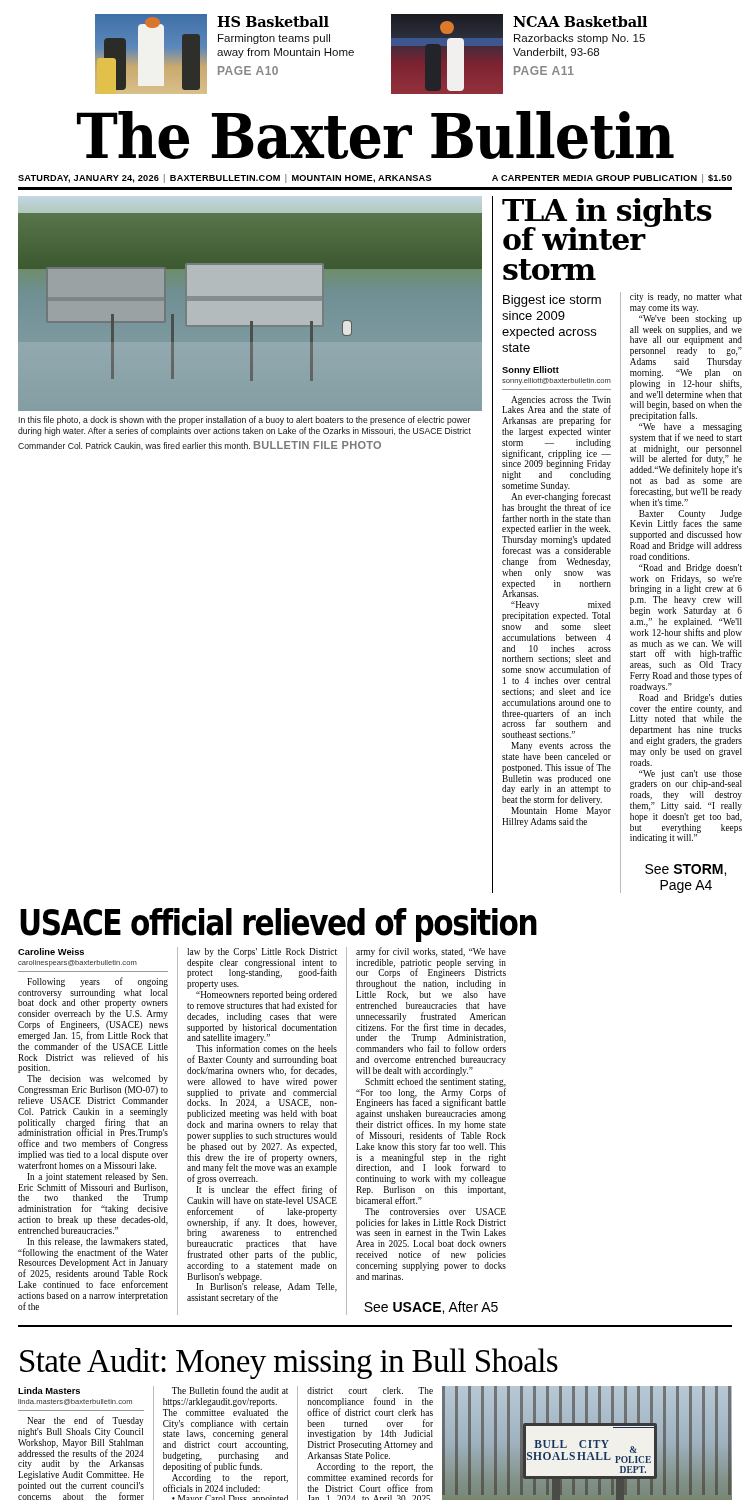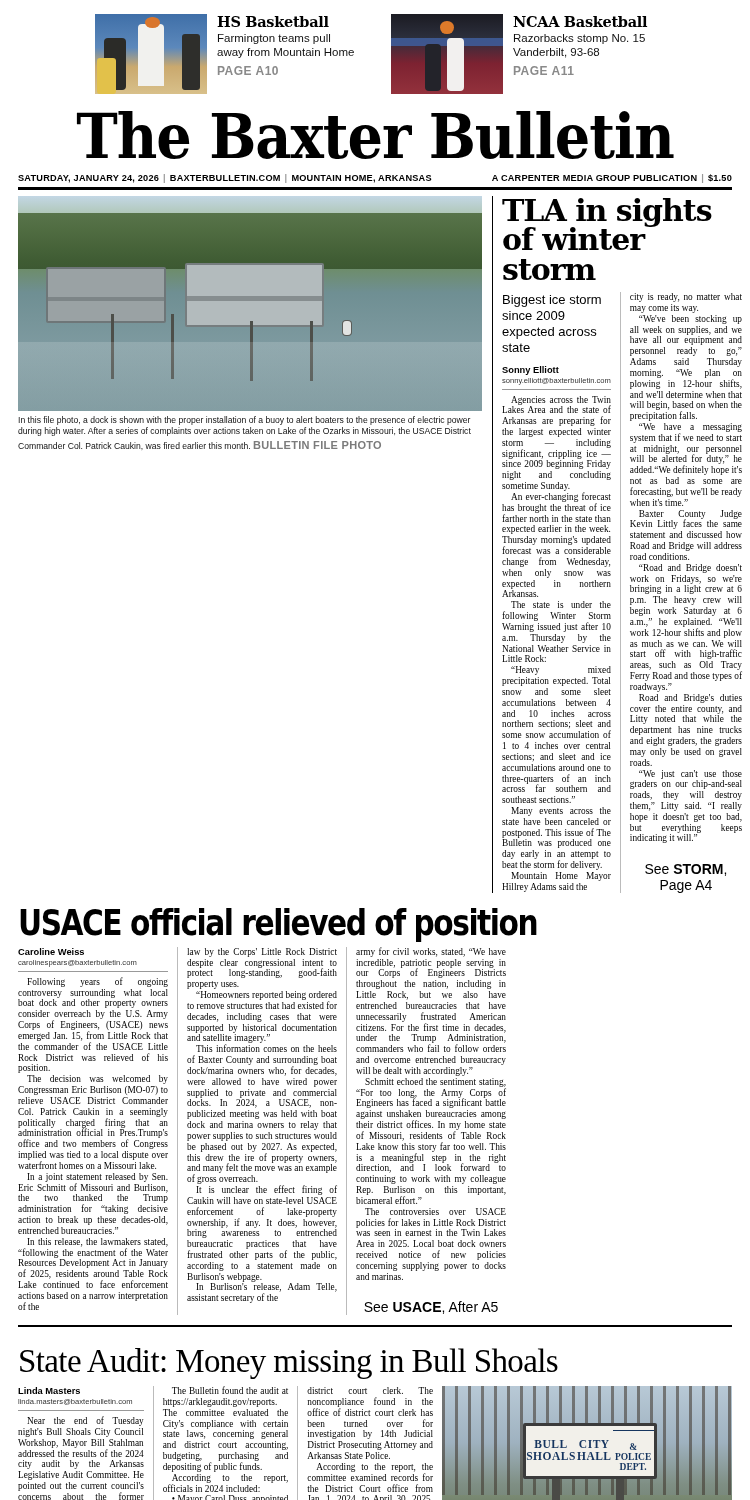--- a/index.html
+++ b/index.html
@@ -159,21 +159,21 @@
       repeating-linear-gradient(90deg, rgba(60,50,40,.55) 0 3px, rgba(255,255,255,0) 3px 13px); }
   .sign {
     position:absolute; left:28%; top:26%; width:46%; height:40%;
     background:#f2f0ea; border:3px solid #3b3b3b; border-radius:2px;
     display:flex; flex-direction:row; align-items:center; justify-content:center;
     font-family:"Liberation Serif", serif; color:#16355f; font-weight:bold;
     line-height:1.04; text-align:center;
   }
   .sign .l1 { font-size:11.5px; letter-spacing:.5px; }
   .sign .l2 { font-size:11.5px; letter-spacing:.5px; }
-  .sign .l3 { font-size:9.5px; margin-top:2px; border-top:1px solid #16355f; padding-top:12px; }
+  .sign .l3 { font-size:9.5px; margin-top:2px; border-top:1px solid #16355f; padding-top:18px; }
   .sign-post { position:absolute; background:#4a4a46; width:8px; height:18%; top:66%; }
   .ground { position:absolute; left:0; bottom:0; width:100%; height:22%; background:linear-gradient(180deg,#7a8a73,#5f6f5a); }
 </style>
 </head>
 <body>
 
 <div class="page">
 
   <div class="skybox">
 
@@ -243,31 +243,30 @@
 
     <div class="storm-col">
       <div class="storm-hed">TLA in sights of winter storm</div>
       <div class="storm-body">
         <div class="storm-col-a">
           <div class="deck">Biggest ice storm since 2009 expected across state</div>
           <div class="byline">Sonny Elliott</div>
           <div class="byline-mail">sonny.elliott@baxterbulletin.com</div>
           <p class="bt">Agencies across the Twin Lakes Area and the state of Arkansas are preparing for the largest expected winter storm — including significant, crippling ice — since 2009 beginning Friday night and concluding sometime Sunday.</p>
           <p class="bt">An ever-changing forecast has brought the threat of ice farther north in the state than expected earlier in the week. Thursday morning's updated forecast was a considerable change from Wednesday, when only snow was expected in northern Arkansas.</p>
-          <p class="bt">The state is under the following Winter Storm Warning issued just after 10 a.m. Thursday by the National Weather Service in Little Rock:</p>
           <p class="bt">“Heavy mixed precipitation expected. Total snow and some sleet accumulations between 4 and 10 inches across northern sections; sleet and some snow accumulation of 1 to 4 inches over  central sections; and sleet and ice accumulations around one to three-quarters of an inch across far southern and southeast sections.”</p>
           <p class="bt">Many events across the state have been canceled or postponed. This issue of The Bulletin was produced one day early in an attempt to beat the storm for delivery.</p>
           <p class="bt">Mountain Home Mayor Hillrey Adams said the</p>
         </div>
         <div class="col-div"></div>
         <div class="storm-col-b">
           <p class="bt nofirst">city is ready, no matter what may come its way.</p>
           <p class="bt">“We've been stocking up all week on supplies, and we have all our equipment and personnel ready to go,” Adams said Thursday morning. “We plan on plowing in 12-hour shifts, and we'll determine when that will begin, based on when the precipitation falls.</p>
           <p class="bt">“We have a messaging system that if we need to start at midnight, our personnel will be alerted for duty,” he added.“We definitely hope it's not as bad as some are forecasting, but we'll be ready when it's time.”</p>
-          <p class="bt">Baxter County Judge Kevin Littly faces the same statement and discussed how Road and Bridge will address road conditions.</p>
+          <p class="bt">Baxter County Judge Kevin Littly faces the same supported and discussed how Road and Bridge will address road conditions.</p>
           <p class="bt">“Road and Bridge doesn't work on Fridays, so we're bringing in a light crew at 6 p.m. The heavy crew will begin work Saturday at 6 a.m.,” he explained. “We'll work 12-hour shifts and plow as much as we can. We will start off with high-traffic areas, such as Old Tracy Ferry Road and those types of roadways.”</p>
           <p class="bt">Road and Bridge's duties cover the entire county, and Litty noted that while the department has nine trucks and eight graders, the graders may only be used on gravel roads.</p>
           <p class="bt">“We just can't use those graders on our chip-and-seal roads, they will destroy them,” Litty said. “I really hope it doesn't get too bad, but everything keeps indicating it will.”</p>
           <div class="jump">
             <span>See </span><b>STORM</b><span>, Page A4</span>
           </div>
         </div>
       </div>
     </div>
   </div>

